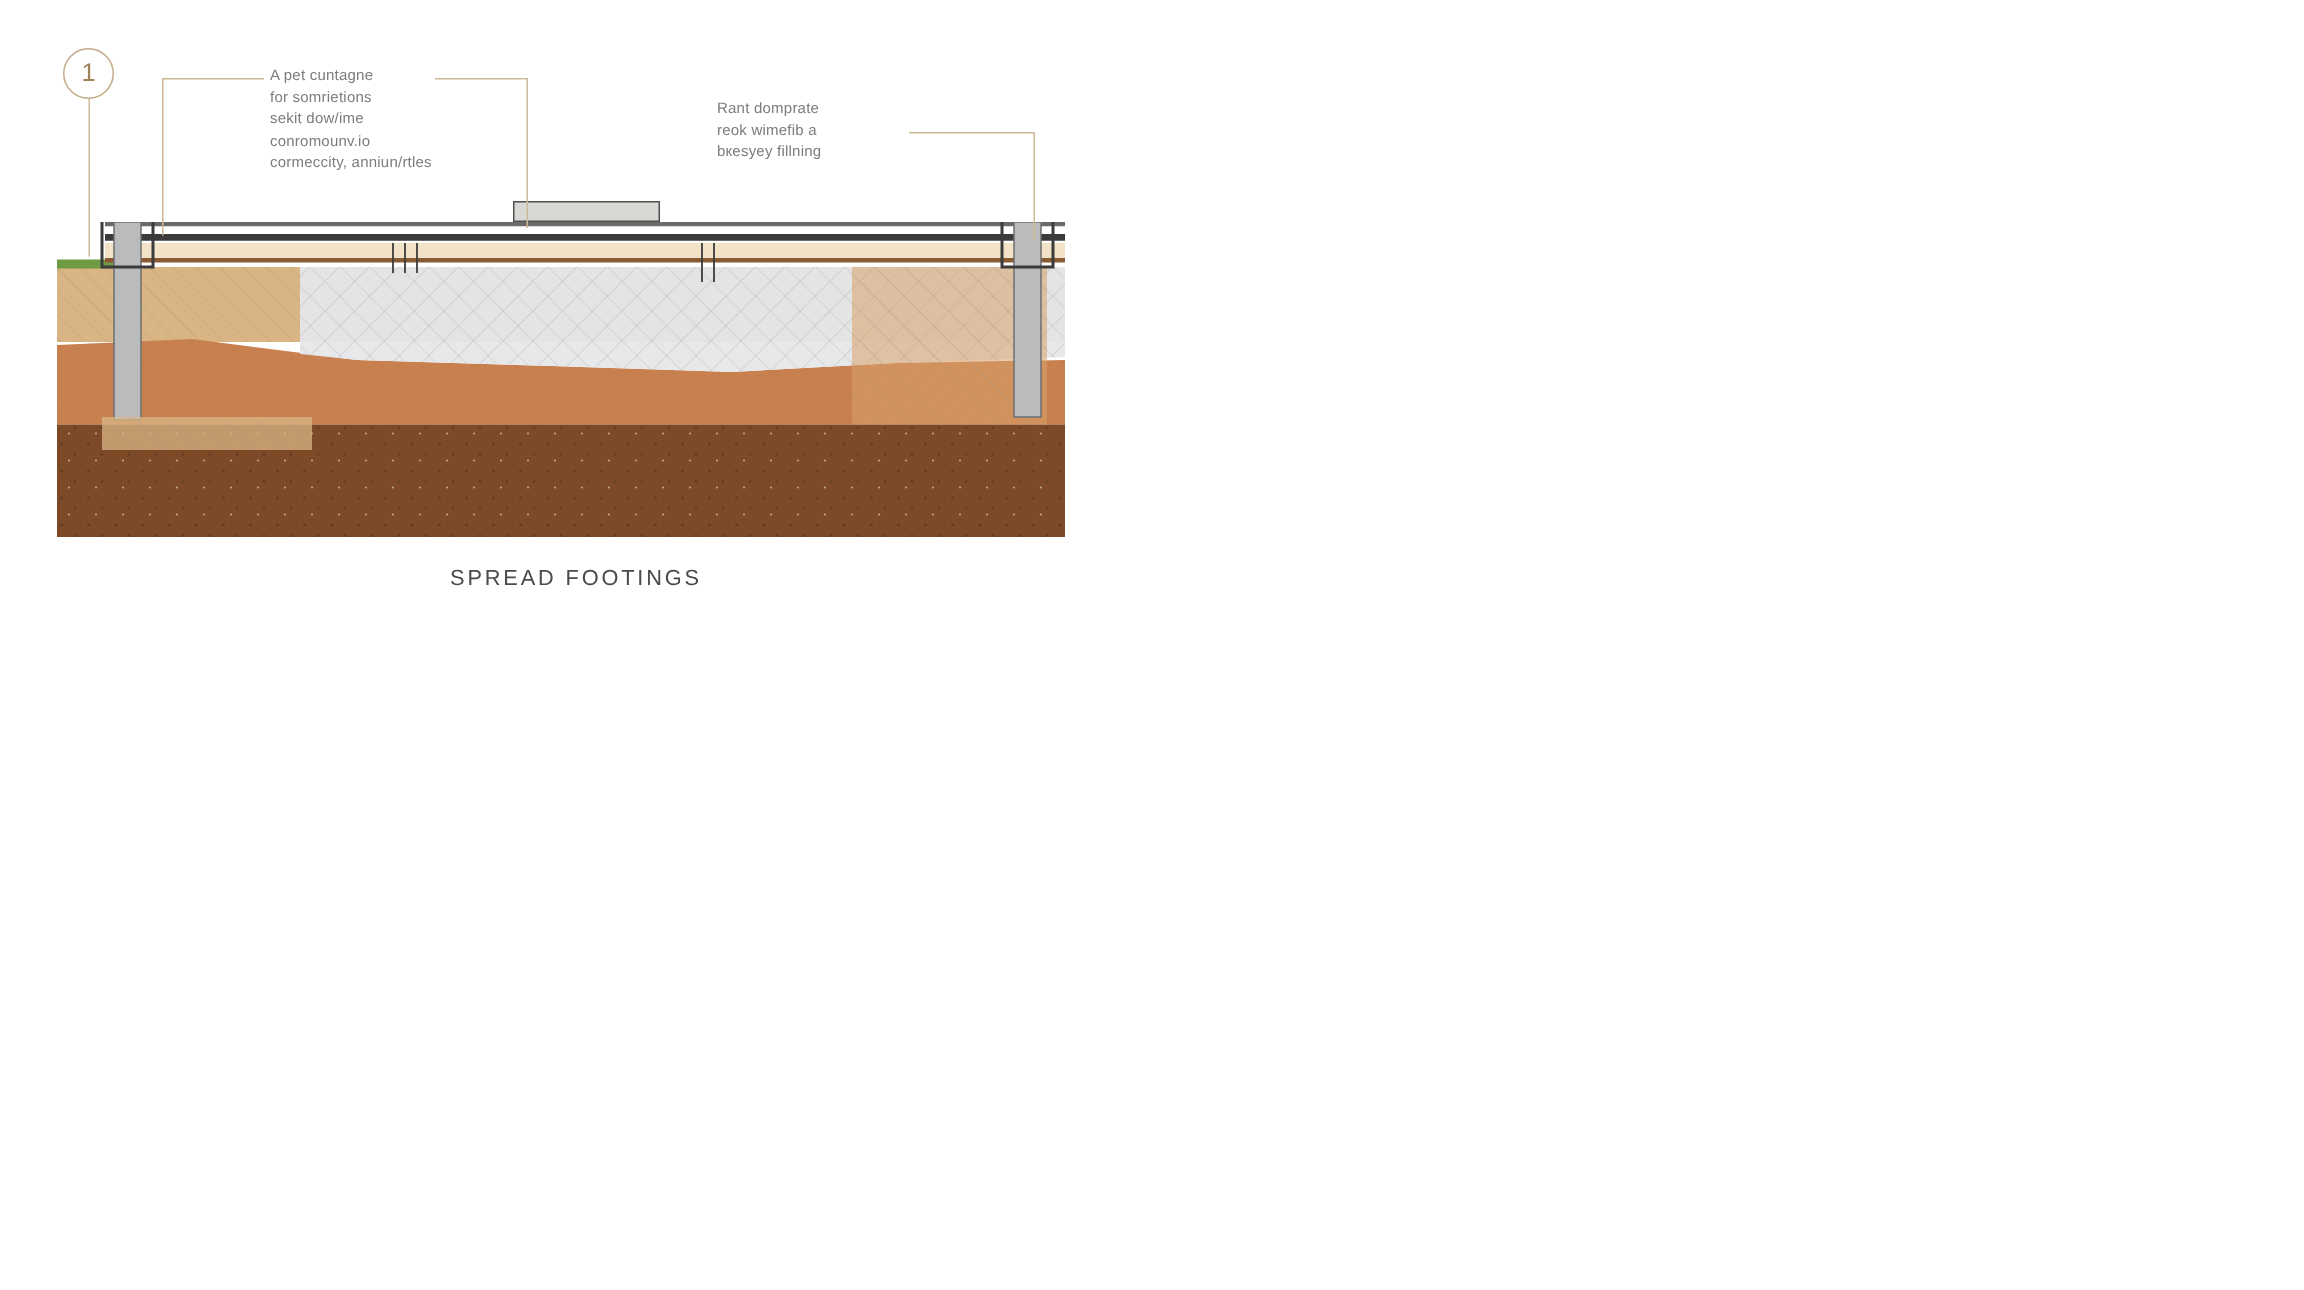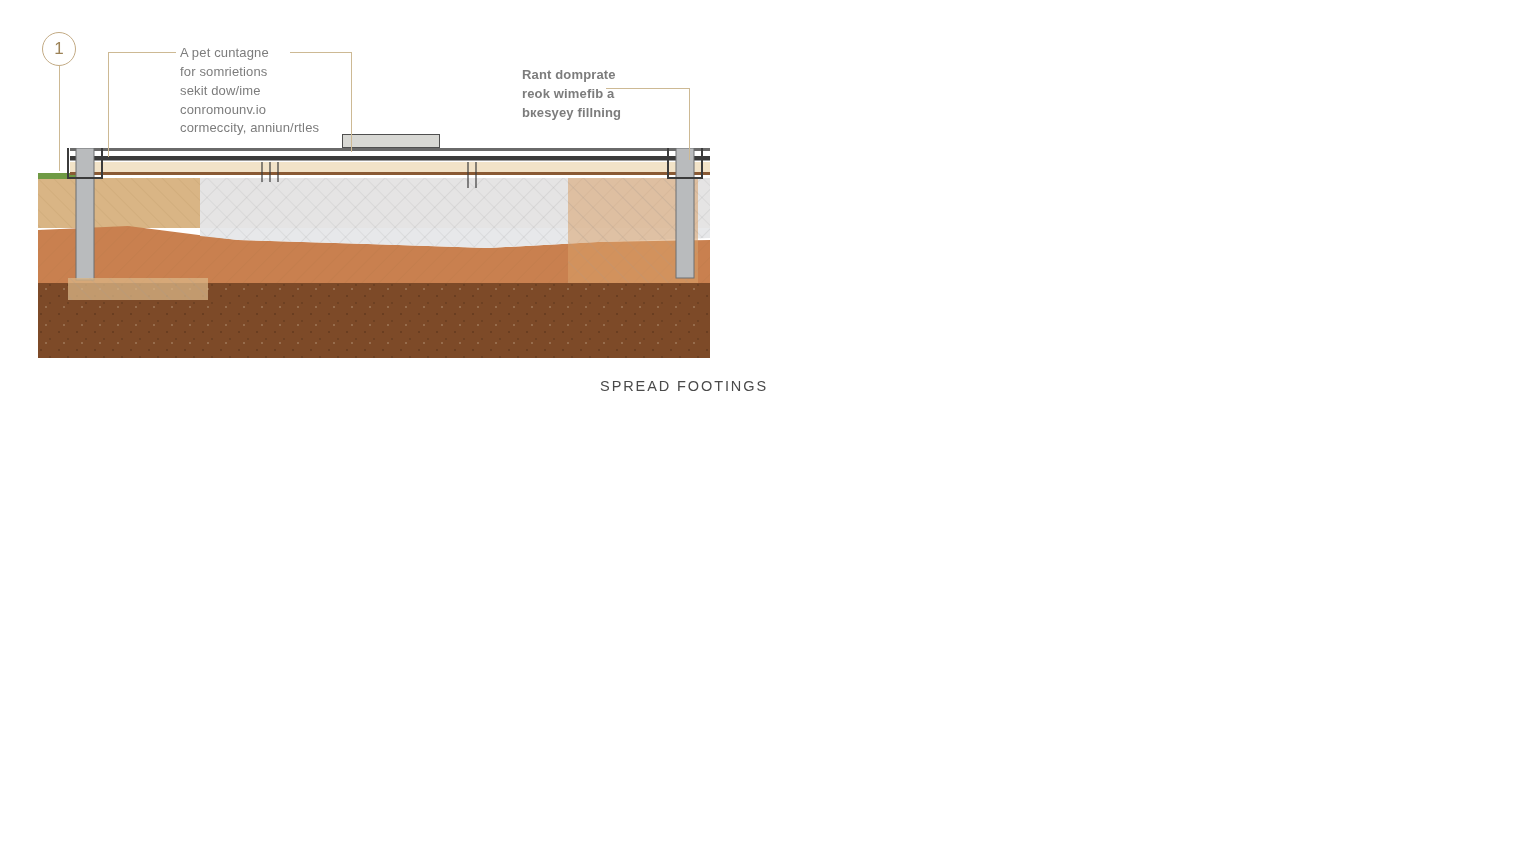--- a/index.html
+++ b/index.html
@@ -34,21 +34,21 @@
     position:absolute;
     width:1.2px;
     background:#cdb994;
     z-index:5;
   }
 
   
   .anno {
     position:absolute;
     color:#7c7c7c;
-    font-size:13px;
+    font-size:10px;
     line-height:1.45;
     letter-spacing:.15px;
     z-index:6;
     white-space:pre-line;
   }
   .leader {
     position:absolute;
     border-color:#cdb994;
     border-style:solid;
     border-width:0;
@@ -85,21 +85,21 @@
     <div class="leader" style="left:290px; top:52px; width:62px; border-top-width:1.1px;"></div>
     <div class="leader" style="left:351px; top:52px; height:100px; border-left-width:1.1px;"></div>
     <div class="leader" style="left:606px; top:88px; width:84px; border-top-width:1.1px;"></div>
     <div class="leader" style="left:689px; top:88px; height:72px; border-left-width:1.1px;"></div>
 
     <div class="anno" style="left:180px; top:44px; width:175px;">A pet cuntagne
 for somrietions
 sekit dow/ime
 conromounv.io
 cormeccity, anniun/rtles</div>
-    <div class="anno" style="left:522px; top:66px; width:150px;font-weight:bold;">Rant domprate
+    <div class="anno" style="left:478px; top:66px; width:150px;">Rant domprate
 reok wimefib a
 bкesуey fillning</div>
 
     <div class="draw" style="left:38px; top:148px; width:672px; height:210px;">
       <svg width="672" height="210" viewBox="0 0 672 210">
         <defs>
           <pattern id="hatchA" width="14" height="14" patternUnits="userSpaceOnUse" patternTransform="rotate(45)">
             <line x1="0" y1="0" x2="0" y2="14" stroke="#9a9a9a" stroke-width="0.7"></line>
           </pattern>
           <pattern id="hatchB" width="14" height="14" patternUnits="userSpaceOnUse" patternTransform="rotate(-45)">
@@ -168,21 +168,21 @@
           <line x1="240" y1="14" x2="240" y2="34"></line>
           <line x1="430" y1="14" x2="430" y2="40"></line>
             <line x1="438" y1="14" x2="438" y2="40"></line>
         </g>
       </svg>
     </div>
 
     <div style="position:absolute; left:342px; top:134px; width:98px; height:14px;
                 background:#d8d8d4; border:1px solid #4f4f4f; z-index:4;"></div>
 
-    <div class="caption" style="top:378px;text-align:right;">SPREAD FOOTINGS</div>
+    <div class="caption" style="top:378px;">SPREAD FOOTINGS</div>
   </div>
 
 
   <div class="panel">
 
     
     
 
     
     

